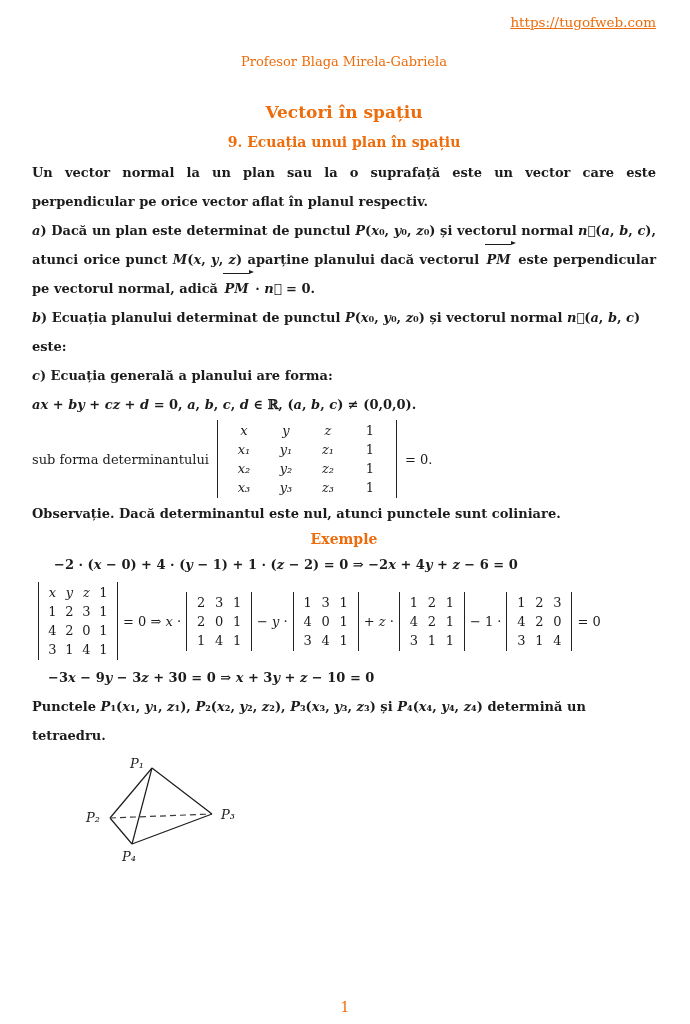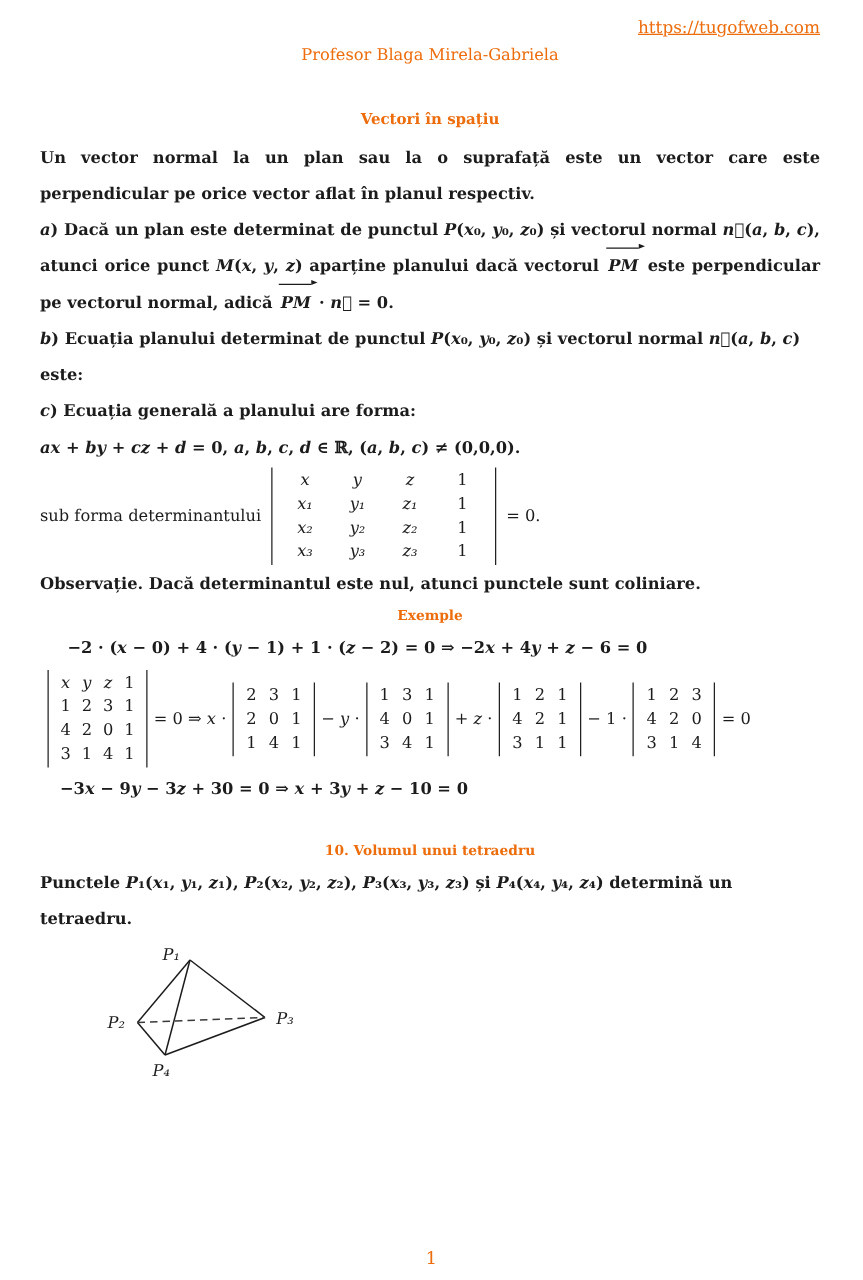--- a/index.html
+++ b/index.html
@@ -5,24 +5,24 @@
   :root{ --accent:#ED6C0C; --ink:#1c1c1c; }
   html,body{ margin:0; padding:0; background:#ffffff; }
   .page{
     position:relative; width:690px; height:1024px; background:#fff;
     font-family:"DejaVu Serif","Liberation Serif",serif;
     font-size:13px; color:var(--ink); overflow:hidden;
   }
   .content{ padding:12px 34px 0 32px; }
   .header-link{ text-align:right; line-height:20px; }
   .header-link a{ color:var(--accent); text-decoration:underline; font-size:13.5px; }
-  .author{ text-align:center; color:var(--accent); margin-top:2px; line-height:20px; }
-  .title-main{ text-align:center; color:var(--accent); font-weight:bold; font-size:12px; margin-top:29px; line-height:22px; }
+  .author{ text-align:center; color:var(--accent); margin-top:19px; line-height:20px; }
+  .title-main{ text-align:center; color:var(--accent); font-weight:bold; font-size:17px; margin-top:29px; line-height:22px; }
   .title-sub{ text-align:center; color:var(--accent); font-weight:bold; font-size:14px; margin-top:9px; line-height:20px; }
-  .h-center{ text-align:center; color:var(--accent); font-weight:bold; font-size:11px; line-height:22px; }
+  .h-center{ text-align:center; color:var(--accent); font-weight:bold; font-size:14px; line-height:22px; }
   p.body{ margin:0; line-height:29px;font-weight:bold; }
   p.just{ text-align:justify; }
   .indent1{ padding-left:22px; }
   .indent2{ padding-left:16px; }
   i{ font-style:italic; }
   
   .vec{ display:inline-block; position:relative; padding:0 2px; }
   .vec::before{ content:''; position:absolute; left:0; right:2px; top:-1px; border-top:1.1px solid var(--ink); }
   .vec::after{ content:''; position:absolute; right:-3px; top:-3.6px; width:0; height:0;
     border-top:2.6px solid transparent; border-bottom:2.6px solid transparent; border-left:5px solid var(--ink); }
@@ -46,20 +46,21 @@
 <div class="page">
   <div class="content">
 
     <div class="header-link">
       <a href="#">https://tugofweb.com</a>
     </div>
 
     <div class="author">Profesor Blaga Mirela-Gabriela</div>
 
     <div class="title-main">Vectori în spațiu</div>
+    <div class="title-sub">9. Ecuația unui plan în spațiu</div>
 
     <p class="body just" style="margin-top:6px">Un vector normal la un plan sau la o suprafață este un vector care este perpendicular pe orice vector aflat în planul respectiv.</p>
     <p class="body just"><i>a</i>) Dacă un plan este determinat de punctul <i>P</i>(<i>x</i>₀, <i>y</i>₀, <i>z</i>₀) și vectorul normal <i>n⃗</i>(<i>a</i>, <i>b</i>, <i>c</i>), atunci orice punct <i>M</i>(<i>x</i>, <i>y</i>, <i>z</i>) aparține planului dacă vectorul <span class="vec"><i>PM</i></span> este perpendicular pe vectorul normal, adică <span class="vec"><i>PM</i></span> · <i>n⃗</i> = 0.</p>
     <p class="body"><i>b</i>) Ecuația planului determinat de punctul <i>P</i>(<i>x</i>₀, <i>y</i>₀, <i>z</i>₀) și vectorul normal <i>n⃗</i>(<i>a</i>, <i>b</i>, <i>c</i>) este:</p>
     <p class="body"><i>c</i>) Ecuația generală a planului are forma:</p>
     <p class="body"><i>ax</i> + <i>by</i> + <i>cz</i> + <i>d</i> = 0, <i>a</i>, <i>b</i>, <i>c</i>, <i>d</i> ∈ ℝ, (<i>a</i>, <i>b</i>, <i>c</i>) ≠ (0,0,0).</p>
 
     <div class="det1-row">
       <span>sub forma determinantului</span>
       <span class="mat mat-lg">
@@ -194,21 +195,20 @@
             <span class="mcell">3</span>
             <span class="mcell">1</span>
             <span class="mcell">4</span>
           </div>
         </span>
       <span class="mop">= 0</span>
     </div>
 
     <p class="body indent2">−3<i>x</i> − 9<i>y</i> − 3<i>z</i> + 30 = 0  ⇒  <i>x</i> + 3<i>y</i> + <i>z</i> − 10 = 0</p>
 
-    <div class="h-center" style="margin-top:24px">10. Volumul unui tetraedru</div>
 
     <p class="body">Punctele <i>P</i>₁(<i>x</i>₁, <i>y</i>₁, <i>z</i>₁), <i>P</i>₂(<i>x</i>₂, <i>y</i>₂, <i>z</i>₂), <i>P</i>₃(<i>x</i>₃, <i>y</i>₃, <i>z</i>₃) și <i>P</i>₄(<i>x</i>₄, <i>y</i>₄, <i>z</i>₄) determină un tetraedru.</p>
 
     <div class="figure-wrap">
       <svg width="210" height="125" viewBox="0 0 210 125">
         <g stroke="#1c1c1c" stroke-width="1.2" fill="none">
           <line x1="74" y1="14" x2="32" y2="64"></line>
           <line x1="74" y1="14" x2="134" y2="60"></line>
           <line x1="74" y1="14" x2="54" y2="90"></line>
           <line x1="32" y1="64" x2="54" y2="90"></line>

